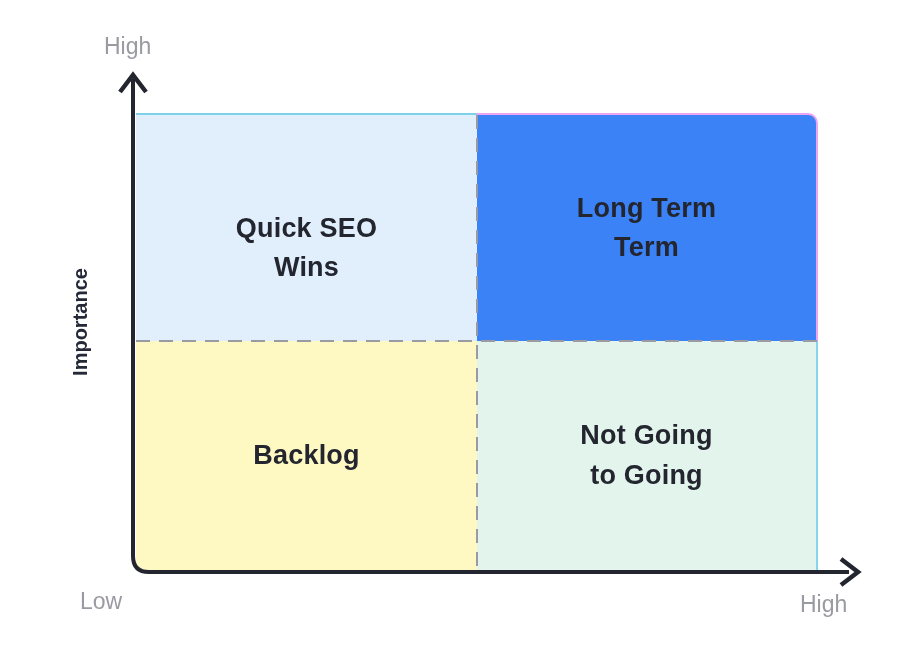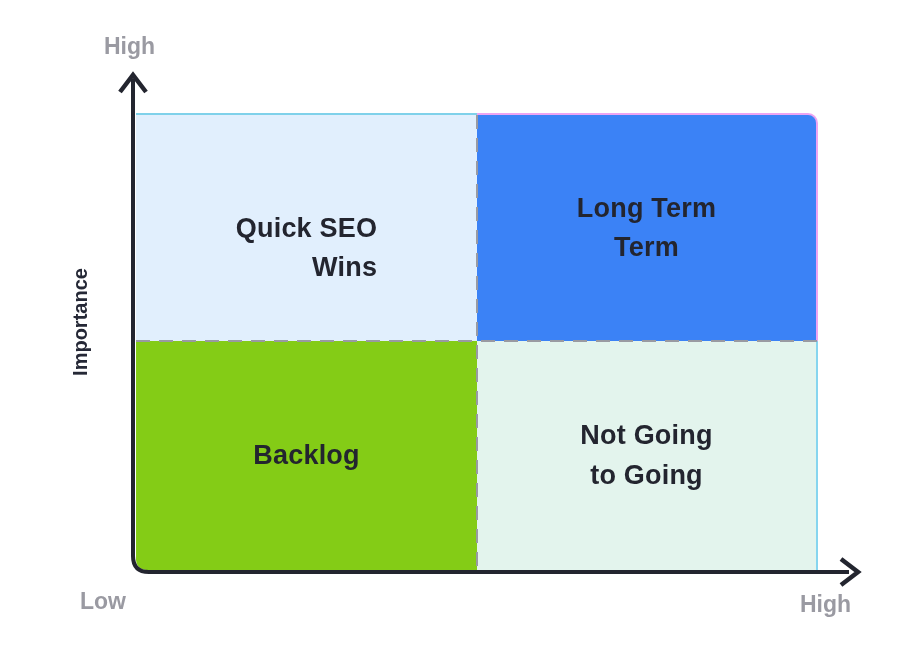--- a/index.html
+++ b/index.html
@@ -12,35 +12,35 @@
   .plot{position:absolute;left:136px;top:113px;width:682px;height:457px;}
   .quad{position:absolute;display:flex;align-items:center;justify-content:center;box-sizing:border-box;}
   .quad-tl{left:0;top:0;width:341px;height:228px;}
   .quad-tr{left:341px;top:0;width:341px;height:228px;border-top-right-radius:10px;}
   .quad-bl{left:0;top:228px;width:341px;height:229px;border-bottom-left-radius:10px;}
   .quad-br{left:341px;top:228px;width:341px;height:229px;justify-content:center;}
   .q-label{
     text-align:center;color:#23252f;font-size:27px;font-weight:600;
     line-height:1.45;letter-spacing:.2px;
   }
-  .quad-tl .q-label{transform:translateY(20px);text-align:right;}
+  .quad-tl .q-label{transform:translateY(20px);}
   .q-line{display:block;}
   
   .dash-v{
     position:absolute;left:340px;top:2px;width:2px;height:455px;
     background:repeating-linear-gradient(to bottom,#999aa2 0 14px,transparent 14px 23px);
   }
   .dash-h{
     position:absolute;left:0;top:227px;height:2px;width:682px;
     background:repeating-linear-gradient(to right,#999aa2 0 14px,transparent 14px 23px);
   }
   
   .axes-svg{position:absolute;left:0;top:0;pointer-events:none;}
   
-  .muted-label{position:absolute;color:#9a9aa2;font-size:23px;font-weight:700;}
+  .muted-label{position:absolute;color:#9a9aa2;font-size:23px;font-weight:400;}
   .dark-label{position:absolute;color:#252836;font-size:20px;font-weight:700;}
   .y-high{left:104px;top:33px;}
   .x-low{left:80px;top:588px;}
   .x-high{left:800px;top:591px;}
   .x-title{left:494px;top:588px;transform:translateX(-50%);}
   .y-title{
     left:80px;top:322px;transform:translate(-50%,-50%) rotate(-90deg);
     white-space:nowrap;
   }
 </style>
@@ -58,21 +58,21 @@
       </div>
     </div>
 
     <div class="quad quad-tr" style="background: #3b82f6; border-top: 2px solid rgb(237, 164, 242); border-right: 2px solid rgb(237, 164, 242);">
       <div class="q-label">
         <span class="q-line">Long Term</span>
         <span class="q-line">Term</span>
       </div>
     </div>
 
-    <div class="quad quad-bl" style="background: #84cc16;">
+    <div class="quad quad-bl" style="background: #fef9c3;">
       <div class="q-label">
         <span class="q-line">Backlog</span>
         <span class="q-line"></span>
       </div>
     </div>
 
     <div class="quad quad-br" style="background: rgb(227, 244, 237); border-right: 2px solid rgb(134, 213, 239);">
       <div class="q-label">
         <span class="q-line">Not Going</span>
         <span class="q-line">to Going</span>

